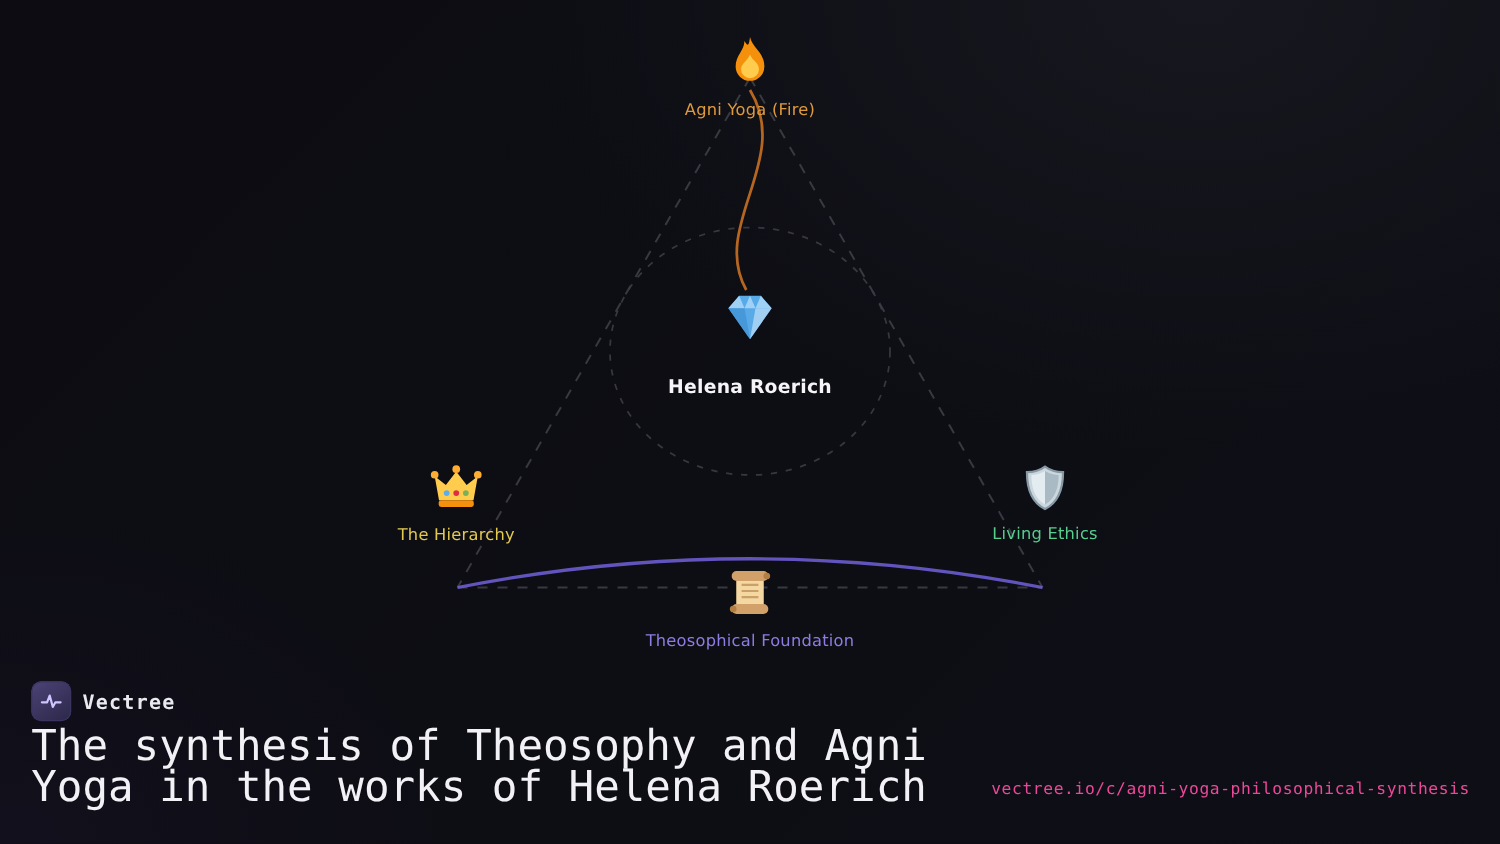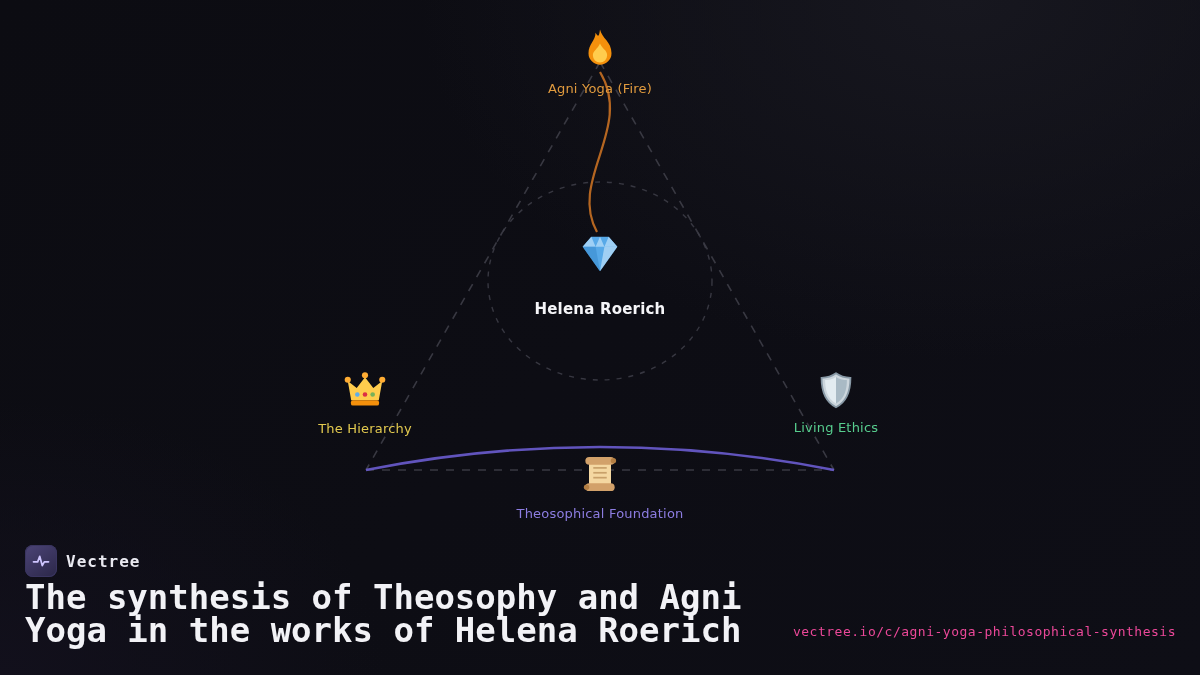--- a/index.html
+++ b/index.html
@@ -37,21 +37,21 @@
     background:linear-gradient(145deg,#4c4477 0%, #2b2748 100%);
     box-shadow:0 0 0 1px #3a3560 inset;
   }
   .brand-name{
     color:#e9e9f0;font-family:"DejaVu Sans Mono","Liberation Mono",monospace;
     font-weight:bold;font-size:16px;letter-spacing:1px;
   }
   .card-title{
     position:absolute;left:25px;top:581px;width:795px;margin:0;
     color:#f2f2f6;font-family:"DejaVu Sans Mono","Liberation Mono",monospace;
-    font-weight:bold;font-size:34px;line-height:33px;letter-spacing:0;
+    font-weight:normal;font-size:34px;line-height:33px;letter-spacing:0;
   }
   .card-url{
     position:absolute;right:24px;top:624px;
     color:#ec4899;font-family:"DejaVu Sans Mono","Liberation Mono",monospace;
     font-size:13px;letter-spacing:.5px;
   }
 </style>
 </head>
 <body>
 

